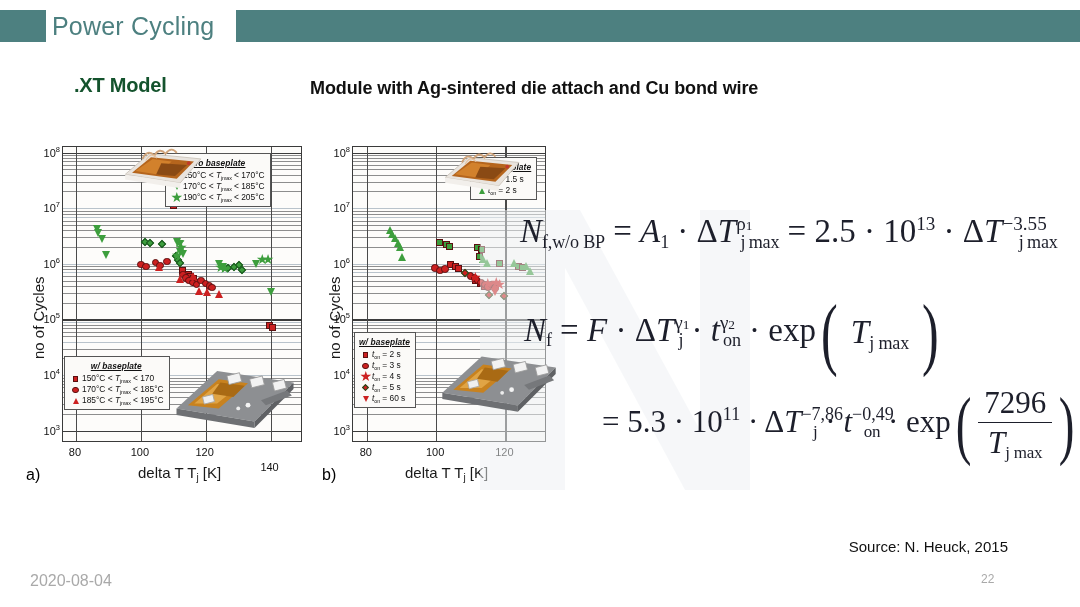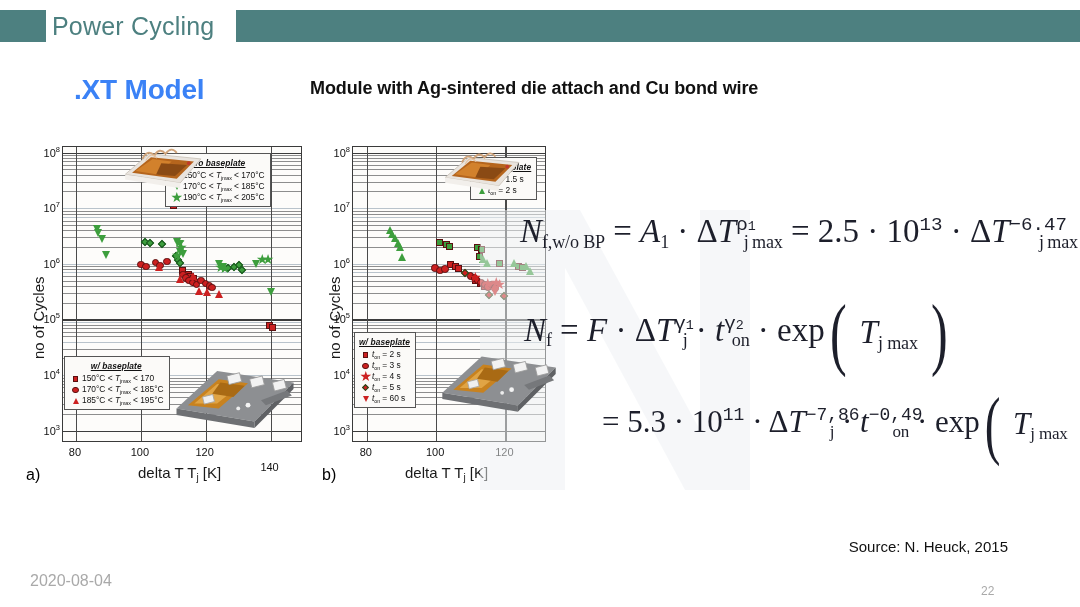--- a/index.html
+++ b/index.html
@@ -28,21 +28,21 @@
     font-size: 25px; color: #4d8080;
     font-family: "Liberation Sans", sans-serif;
     padding-left: 6px; line-height: 1;
     letter-spacing: .2px;
     white-space: nowrap;
   }
 
   
   #slide-title {
     position: absolute; left: 74px; top: 74px;
-    font-size: 28px; font-weight: bold; color: #3b82f6;
+    font-size: 20px; font-weight: bold; color: #14532d;
     letter-spacing: -.2px;
   }
   #slide-subtitle {
     position: absolute; left: 310px; top: 78px;
     font-size: 18px; font-weight: bold; color: #111;
     letter-spacing: -.1px;
   }
 
   
   .figure { position: absolute; }
@@ -143,21 +143,21 @@
 
   
   #equations {
     position: absolute; left: 520px; top: 205px;
     width: 552px; height: 300px;
     font-family: "Liberation Serif", serif;
     color: #1d1f2b;
   }
   .eq { position: absolute; white-space: nowrap; }
   .eq i { font-style: italic; }
-  .sup { font-size: .58em; vertical-align: super; font-family: Liberation Mono, monospace; }
+  .sup { font-size: .58em; vertical-align: super; }
   .sb  { font-size: .55em; vertical-align: -.32em; letter-spacing: -.2px; }
   .frac {
     display: inline-flex; flex-direction: column;
     vertical-align: middle; text-align: center;
     margin: 0 2px;
   }
   .frac .num { border-bottom: 1.3px solid #1d1f2b; padding: 0 6px 1px; }
   .frac .den { padding: 2px 6px 0; }
   .bigparen {
     display: inline-block;
@@ -181,21 +181,21 @@
     position: absolute; right: 72px; top: 538px;
     font-size: 15px; color: #111;
     white-space: nowrap;
   }
   #date {
     position: absolute; left: 30px; top: 572px;
     font-size: 16px; color: #a9a9a9;
   }
   #pageno {
     position: absolute; left: 981px; top: 572px;
-    font-size: 12px; color: #a9a9a9; margin-top: 12px;
+    font-size: 12px; color: #a9a9a9;
   }
 </style>
 </head>
 <body>
 
 <div id="banner"></div>
 <div id="banner-notch">
   <span id="banner-title">Power Cycling</span>
 </div>
 
@@ -611,38 +611,39 @@
   </g>
 </svg>
 
 <div id="equations">
 
   <div class="eq" id="eq1" style="left:0; top:8px; font-size:33px;">
     <i>N</i><span class="sb">f,w/o BP</span>
     <span> = </span><i>A</i><span class="sb">1</span>
     <span> · </span>Δ<i>T</i><span class="sup">ρ<span style="font-size:.7em">1</span></span><span class="sb" style="margin-left:-12px;">j max</span>
     <span> = </span><span>2.5</span><span> · 10</span><span class="sup">13</span>
-    <span> · </span>Δ<i>T</i><span class="sup">−6.47</span><span class="sb" style="margin-left:-28px;">j max</span>
+    <span> · </span>Δ<i>T</i><span class="sup">−3.55</span><span class="sb" style="margin-left:-28px;">j max</span>
   </div>
 
   <div class="eq" id="eq2" style="left:4px; top:82px; font-size:33px;">
     <i>N</i><span class="sb">f</span>
     <span> = </span><i>F</i>
     <span> · </span>Δ<i>T</i><span class="sup">γ<span style="font-size:.7em">1</span></span><span class="sb" style="margin-left:-11px;">j</span>
     <span> · </span><i>t</i><span class="sup">γ<span style="font-size:.7em">2</span></span><span class="sb" style="margin-left:-12px;">on</span>
     <span> · exp</span><span class="bigparen">(</span><span class="frac">
         <span class="den"><i>T</i><span class="sb">j max</span></span>
       </span><span class="bigparen">)</span>
   </div>
 
   <div class="eq" id="eq3" style="left:82px; top:176px; font-size:31px;">
     <span>= </span><span>5.3</span><span> · 10</span><span class="sup">11</span>
     <span> · </span>Δ<i>T</i><span class="sup">−7,86</span><span class="sb" style="margin-left:-30px;">j</span>
     <span> · </span><i>t</i><span class="sup">−0,49</span><span class="sb" style="margin-left:-30px;">on</span>
     <span> · exp</span><span class="bigparen">(</span><span class="frac">
+        <span class="num">7296</span>
         <span class="den"><i>T</i><span class="sb">j max</span></span>
       </span><span class="bigparen">)</span>
   </div>
 </div>
 
 <div id="source">Source: N. Heuck, 2015</div>
 <div id="date">2020-08-04</div>
 <div id="pageno">22</div>
 
 </body></html>

